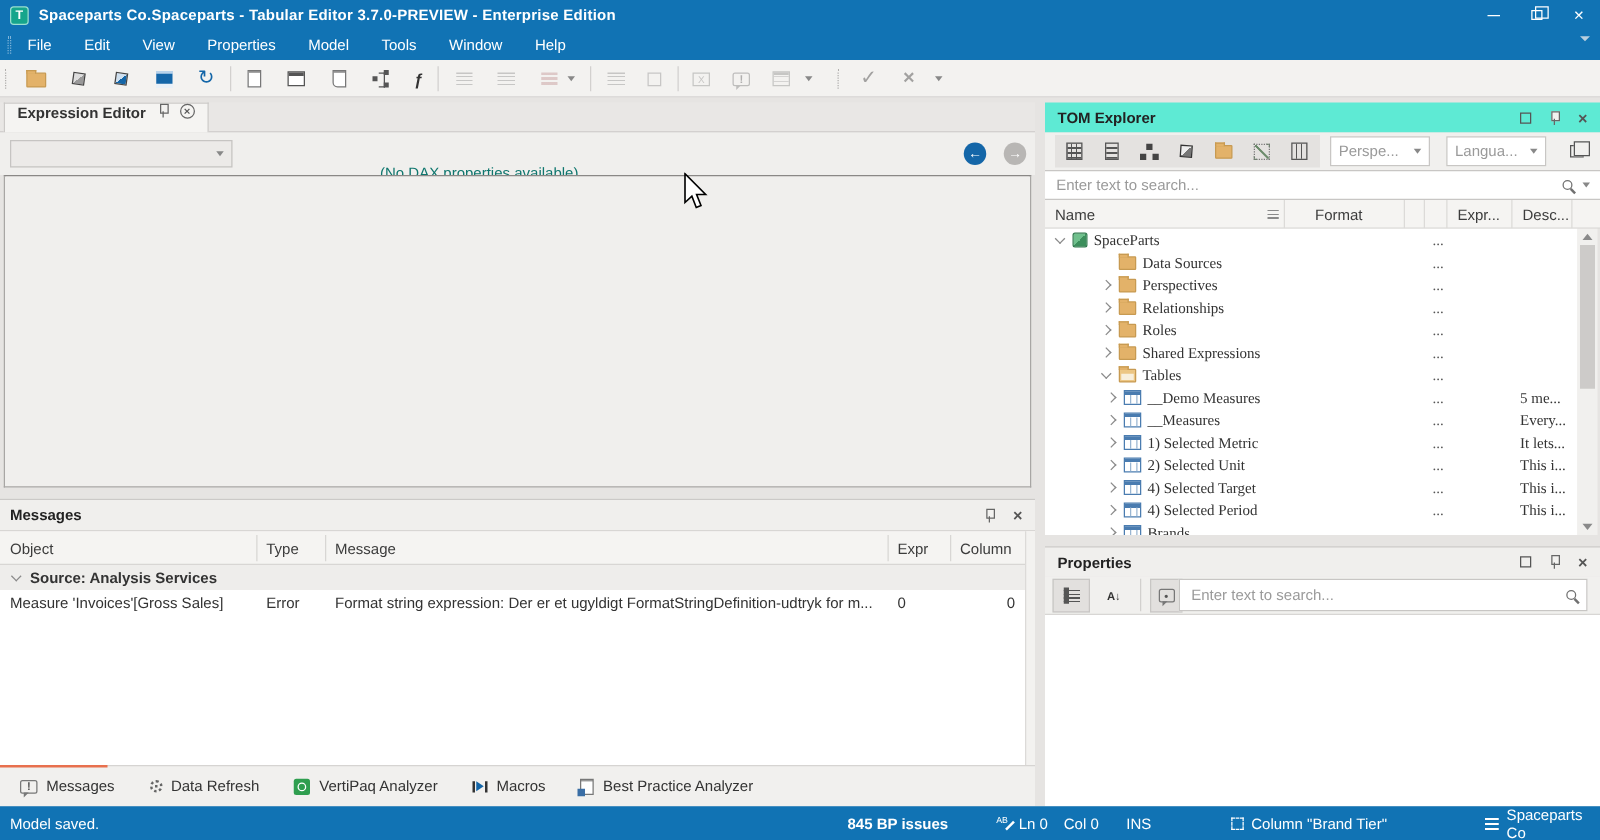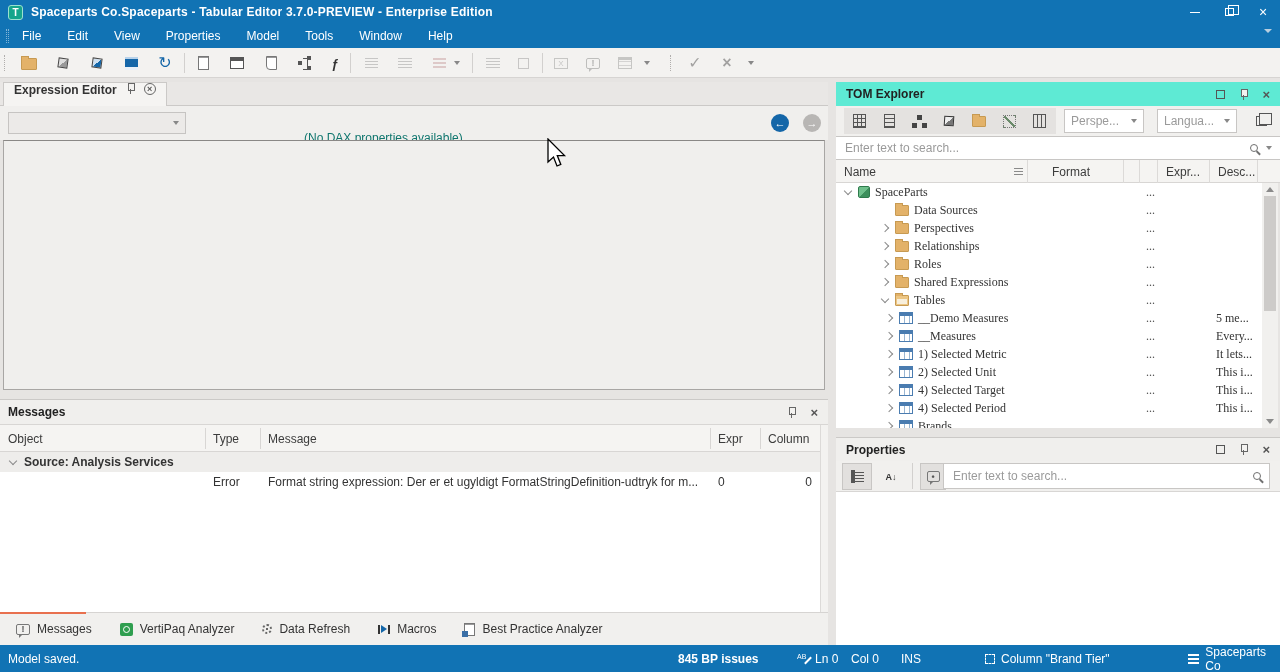--- a/index.html
+++ b/index.html
@@ -315,40 +315,41 @@
     <span class="c" style="left:710px;width:50px">Expr</span>
     <span class="colsep" style="left:760px"></span>
     <span class="c" style="left:760px;width:60px">Column</span>
   </div>
   <div class="msg-body"></div>
   <div class="msg-group">
     <span class="chev exp"></span>
     <span>Source: Analysis Services</span>
   </div>
   <div class="msg-row">
+    <span class="c" style="left:0;width:205px">Measure 'Invoices'[Gross Sales]</span>
     <span class="c" style="left:205px;width:55px">Error</span>
     <span class="c" style="left:260px;width:448px">Format string expression: Der er et ugyldigt FormatStringDefinition-udtryk for m...</span>
     <span class="c" style="left:710px;width:50px">0</span>
     <span class="c" style="left:760px;width:56px;justify-content:flex-end;padding-right:4px">0</span>
   </div>
   <div class="msg-scroll"></div>
 
   <div class="bottom-tabs">
     <span class="active-bar"></span>
     <span class="btab" style="padding-left:16px">
       <span class="bubble-ic">!</span>
       <span>Messages</span>
     </span>
     <span class="btab">
+      <span class="gear-ic"></span>
+      <span>Data Refresh</span>
+    </span>
+    <span class="btab">
       <span class="vp-ic"></span>
       <span>VertiPaq Analyzer</span>
-    </span>
-    <span class="btab">
-      <span class="gear-ic"></span>
-      <span>Data Refresh</span>
     </span>
     <span class="btab">
       <span class="macro-ic">
           <span class="bar"></span>
           <span class="tri"></span>
           <span class="bar"></span>
         </span>
       <span>Macros</span>
     </span>
     <span class="btab">

